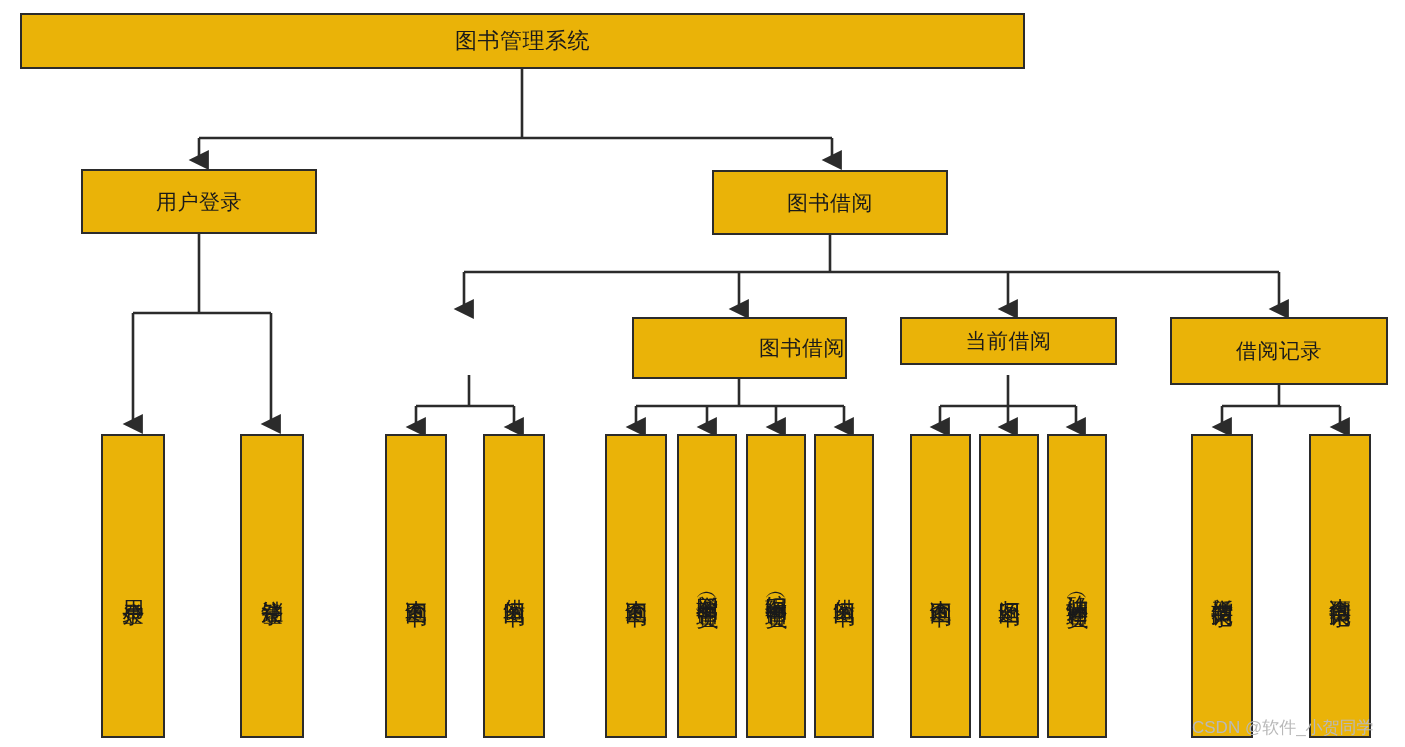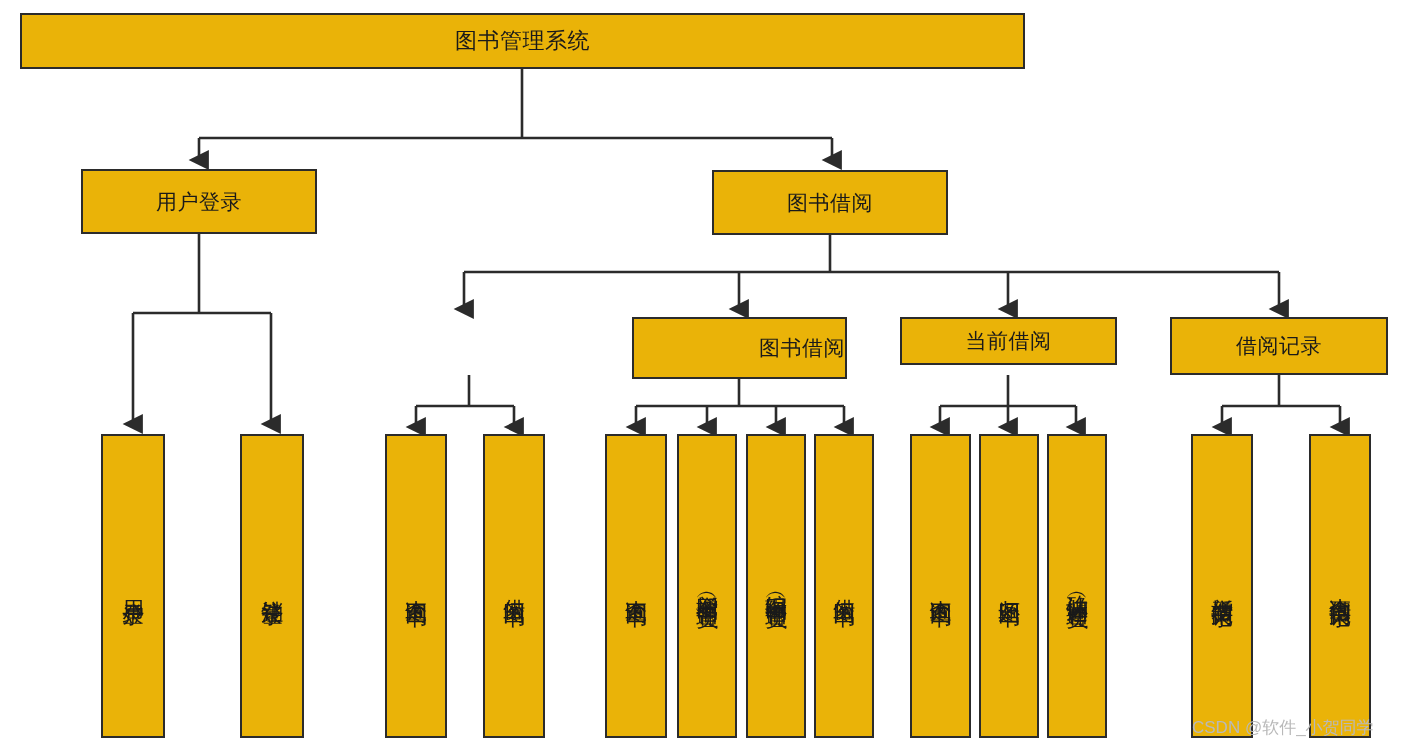--- a/index.html
+++ b/index.html
@@ -139,21 +139,21 @@
 
 
   <div class="node horiz" style="left:632px; top:317px; width:215px; height:62px;justify-content:flex-end;">
     <span class="node-label">图书借阅</span>
   </div>
 
   <div class="node horiz" style="left:900px; top:317px; width:217px; height:48px;">
     <span class="node-label">当前借阅</span>
   </div>
 
-  <div class="node horiz" style="left:1170px; top:317px; width:218px; height:58px;">
+  <div class="node horiz" style="left:1170px; top:317px; width:218px; height:68px;">
     <span class="node-label">借阅记录</span>
   </div>
 
   <div class="node vert" style="left:101px; top:434px; width:64px; height:304px;">
     <span class="node-label">用户登录</span>
   </div>
 
   <div class="node vert" style="left:240px; top:434px; width:64px; height:304px;">
     <span class="node-label">注销登录</span>
   </div>

